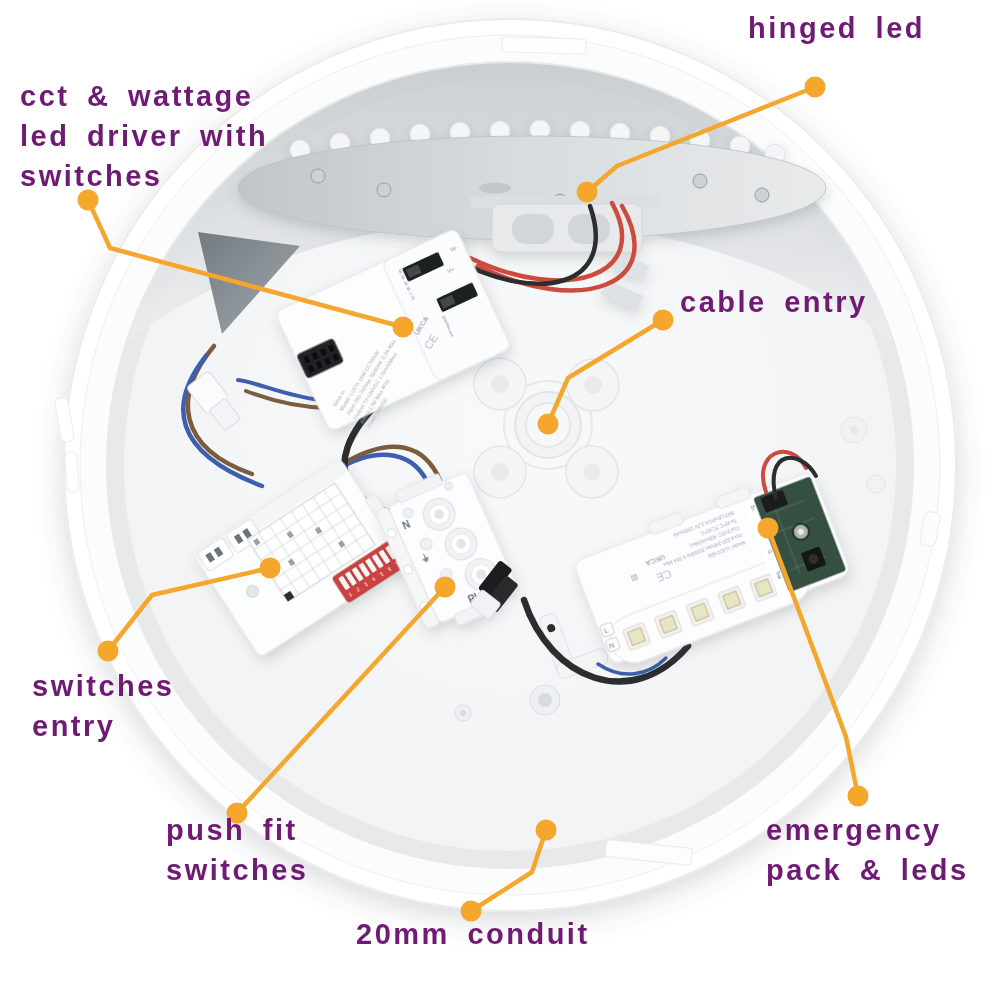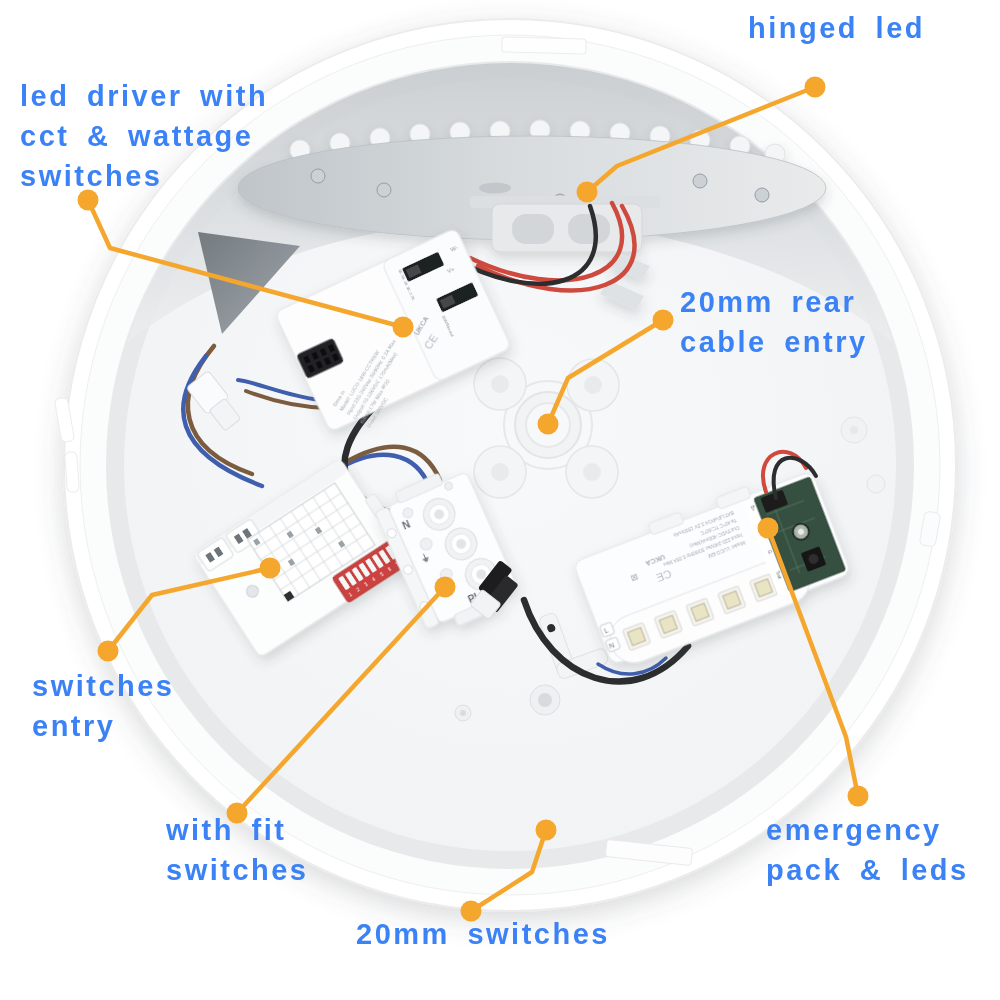--- a/index.html
+++ b/index.html
@@ -1,20 +1,20 @@
 <!DOCTYPE html>
 <html><head>
 <meta charset="utf-8">
 <style>
   html,body{margin:0;padding:0;background:#ffffff;}
   body{width:1000px;height:1000px;font-family:"Liberation Sans",sans-serif;overflow:hidden;}
   .stage{position:relative;width:1000px;height:1000px;background:#ffffff;}
   svg.scene{position:absolute;left:0;top:0;}
   .label{position:absolute;font-weight:700;font-size:29px;line-height:40px;
-         letter-spacing:2.5px;word-spacing:7px;color:#3b82f6;white-space:nowrap;}
+         letter-spacing:2.5px;word-spacing:7px;color:#701a75;white-space:nowrap;}
   .leader{fill:none;stroke:#F4A62D;stroke-width:4.5;stroke-linecap:round;stroke-linejoin:round;}
   .ldot{fill:#F4A62D;}
   .microtext{fill:#9aa2a8;font-size:5px;letter-spacing:.2px;}
 </style>
 </head>
 <body>
 
 <div class="stage">
 
 <svg class="scene" width="1000" height="1000" viewBox="0 0 1000 1000">
@@ -352,46 +352,45 @@
     <circle class="ldot" cx="858" cy="796" r="10.5"></circle>
     <circle class="ldot" cx="768" cy="528" r="10.5"></circle>
 
     <polyline class="leader" points="471,911 532,872 546,830"></polyline>
     <circle class="ldot" cx="471" cy="911" r="10.5"></circle>
     <circle class="ldot" cx="546" cy="830" r="10.5"></circle>
   </g>
 </svg>
 
   <div class="label" style="left:20px;top:76px">
+    <div>cct &amp; wattage</div>
     <div>led driver with</div>
-    <div>cct &amp; wattage</div>
     <div>switches</div>
   </div>
 
   <div class="label" style="left:748px;top:8px">
     <div>hinged led</div>
   </div>
 
   <div class="label" style="left:680px;top:282px">
-    <div>20mm rear</div>
     <div>cable entry</div>
   </div>
 
   <div class="label" style="left:32px;top:666px">
     <div>switches</div>
     <div>entry</div>
   </div>
 
   <div class="label" style="left:166px;top:810px">
-    <div>with fit</div>
+    <div>push fit</div>
     <div>switches</div>
   </div>
 
   <div class="label" style="left:766px;top:810px">
     <div>emergency</div>
     <div>pack &amp; leds</div>
   </div>
 
   <div class="label" style="left:356px;top:914px">
-    <div>20mm switches</div>
+    <div>20mm conduit</div>
   </div>
 
 </div>
 
 </body></html>

